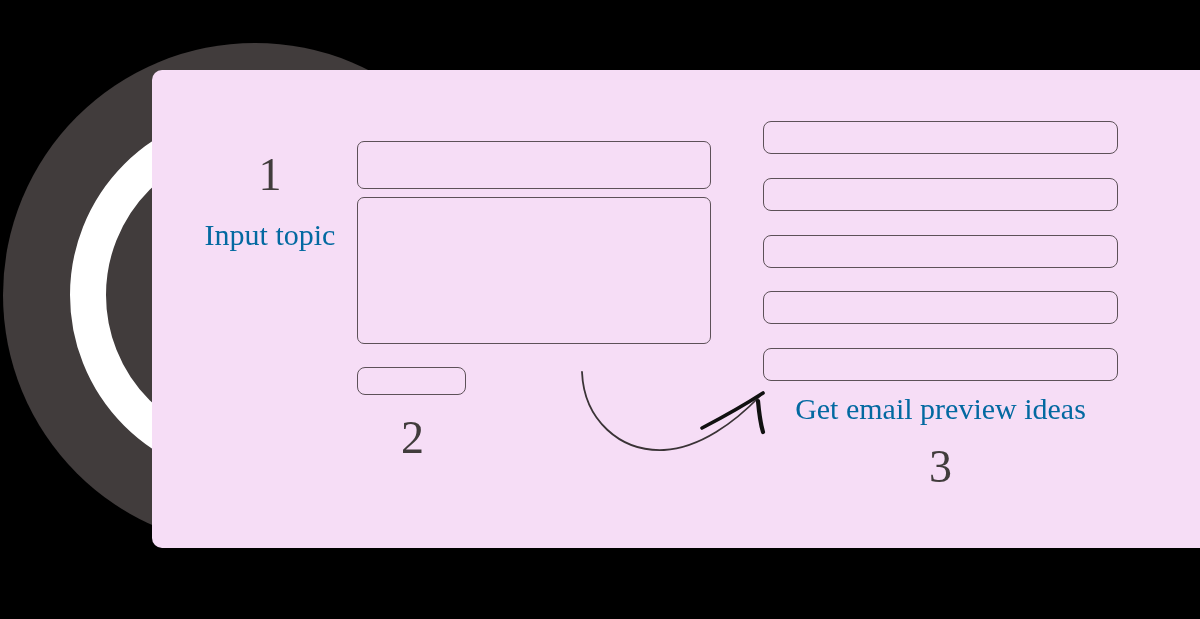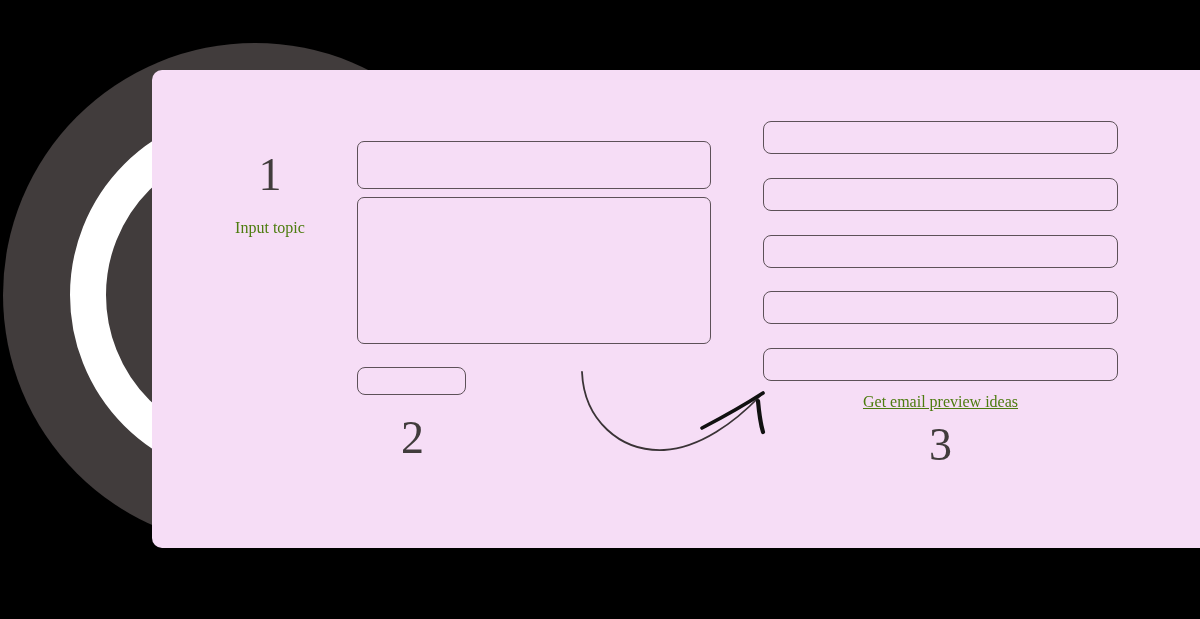--- a/index.html
+++ b/index.html
@@ -46,23 +46,23 @@
     text-align: center;
     color: #3f3436;
   }
   .step-num {
     font-size: 46px;
     line-height: 1;
     color: #413c3c;
     font-family: "Liberation Serif", "DejaVu Serif", serif;
   }
   .step-cap {
-    font-size: 16px;
+    font-size: 30px;
     line-height: 1;
-    color: #4d7c0f;
+    color: #0369a1;
     font-family: "Liberation Serif", "DejaVu Serif", serif;
     white-space: nowrap;
   }
   .step-one-num { margin-bottom: 22px; }
 
   .field {
     position: absolute;
     box-sizing: border-box;
     background: transparent;
     border: 1.6px solid #5d5158;
@@ -98,21 +98,21 @@
   .result-row.r4 { top: 291px; }
   .result-row.r5 { top: 348px; }
 
   .step-three-block {
     position: absolute;
     left: 768px;
     top: 394px;
     width: 345px;
     text-align: center;
   }
-  .step-three-cap { margin-bottom: 12px; text-decoration: underline; }
+  .step-three-cap { margin-bottom: 20px; }
 
   
   .arrow-layer {
     position: absolute;
     left: 560px;
     top: 360px;
     width: 230px;
     height: 110px;
     pointer-events: none;
   }

